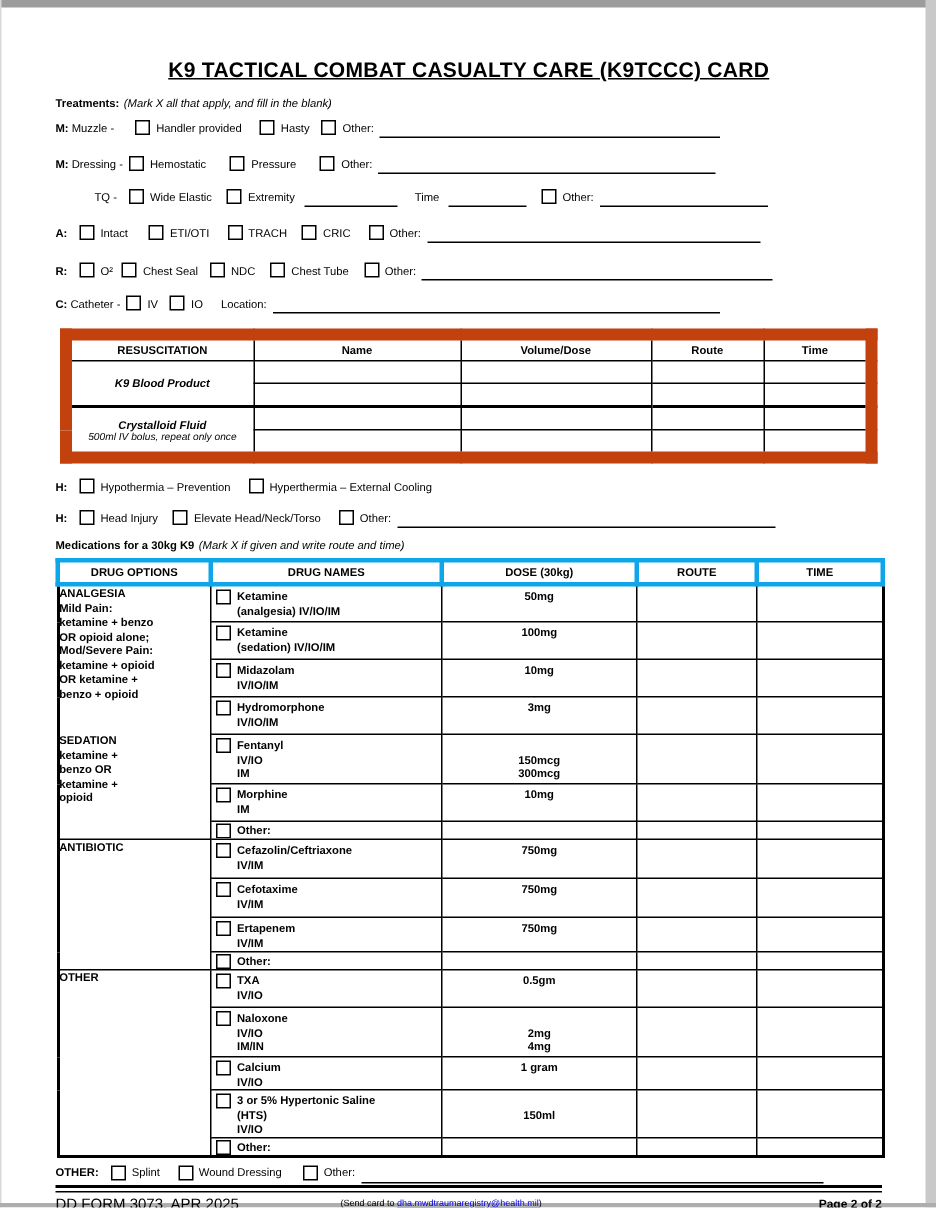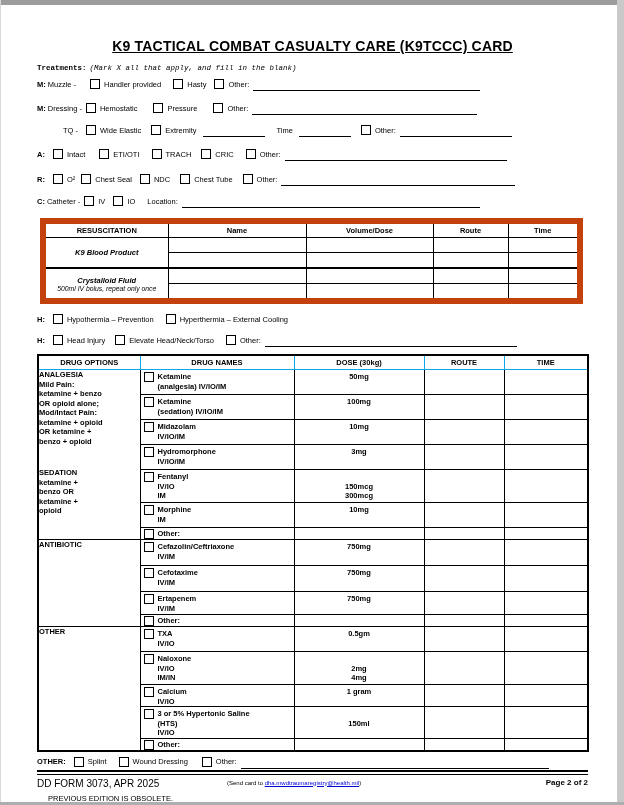--- a/index.html
+++ b/index.html
@@ -10,40 +10,40 @@
   .edge-top{position:absolute;top:0;left:0;width:624px;height:5px;background:#9c9c9c;}
   .edge-right{position:absolute;top:0;right:0;width:7px;height:805px;background:#c9c9c9;}
   .edge-bottom{position:absolute;left:0;bottom:0;width:624px;height:3px;background:#aeaeae;}
   .edge-left{position:absolute;top:0;left:0;width:1px;height:805px;background:#d8d8d8;}
   .content{position:absolute;top:5px;left:1px;width:615px;padding:33px 0 0 36px;box-sizing:border-box;}
   .sheet{width:551px;}
   .title{
     text-align:center;font-size:14px;font-weight:bold;text-decoration:underline;
     letter-spacing:.2px;margin-bottom:10px;
   }
-  .sec-head{font-size:7.5px;margin-bottom:7px;font-family:Liberation Mono, monospace;}
+  .sec-head{font-size:7.5px;margin-bottom:7px;}
   .b{font-weight:bold;}
   .it{font-style:italic;}
   .note{margin-left:3px;}
   .t-row{display:flex;align-items:center;font-size:7.5px;height:10px;white-space:nowrap;}
   .cb{display:inline-block;width:8px;height:8px;border:1px solid #000;background:#fff;flex:none;margin-right:4px;}
   .blank{display:inline-block;border-bottom:1px solid #000;height:9px;position:relative;top:2px;flex:none;}
   .ml2{margin-left:2px;}.ml4{margin-left:4px;}.ml6{margin-left:6px;}.ml8{margin-left:8px;}
   .ml10{margin-left:10px;}.ml12{margin-left:12px;}.ml14{margin-left:14px;}.ml16{margin-left:16px;}
   .ml26{margin-left:26px;}
   table{border-collapse:collapse;table-layout:fixed;}
-  .resus{margin-left:3px;width:537px;border:6px solid #c2410c;margin-top:0;}
+  .resus{margin-left:3px;width:537px;border:8px solid #c2410c;margin-top:0;}
   .resus th,.resus td{border:1px solid #000;padding:0;font-size:7.5px;overflow:hidden;}
   .resus th{height:13px;font-weight:bold;text-align:center;}
   .resus td{height:14px;font-style:italic;}
   .grp{text-align:center;vertical-align:middle;font-weight:bold;}
   .sub{font-weight:normal;font-size:6.8px;}
   .gsep td{border-top:2px solid #000;}
   .meds{width:550px;border:2px solid #000;margin-top:4px;}
-  .meds th{border:1px solid #0ea5e9;height:13px;font-size:7.5px;font-weight:bold;text-align:center;padding:0;}
+  .meds th{border:3px solid #0ea5e9;height:13px;font-size:7.5px;font-weight:bold;text-align:center;padding:0;}
   .meds td{border:1px solid #000;padding:0;vertical-align:top;font-size:7.5px;overflow:hidden;}
   .opt-cell{padding:2px 2px 0 13px;font-weight:bold;line-height:9.5px;}
   .opt-gap{height:22px;}
   .name-wrap{display:flex;align-items:flex-start;padding:2px 0 0 3px;}
   .lines{line-height:9.5px;font-weight:bold;}
   .dose-cell{text-align:center;font-weight:bold;line-height:9.5px;padding-top:2px !important;}
   .dose-line{height:9.5px;}
   .other-row{margin-top:5px;}
   .rule{margin-top:3px;width:551px;height:2px;border-top:2px solid #000;border-bottom:1px solid #000;}
   .footer{display:flex;align-items:flex-start;margin-top:3px;width:551px;position:relative;}
@@ -210,20 +210,23 @@
         <span class="b">H:</span>
         <span class="cb ml8"></span>
         <span>Head Injury</span>
         <span class="cb ml10"></span>
         <span>Elevate Head/Neck/Torso</span>
         <span class="cb ml12"></span>
         <span>Other:</span>
         <span class="blank ml4" style="width:252px;"></span>
       </div>
 
+      <div class="sec-head" style="margin-bottom:0;">
+        <span class="b">Medications for a 30kg K9</span><span class="it note">(Mark X if given and write route and time)</span>
+      </div>
 
       <table class="meds">
         <colgroup>
             <col style="width:102px">
             <col style="width:154px">
             <col style="width:130px">
             <col style="width:80px">
             <col style="width:84px">
           </colgroup>
         <tbody>
@@ -234,21 +237,21 @@
           <th>ROUTE</th>
           <th>TIME</th>
         </tr>
 
         <tr style="height:25px;">
           <td class="opt-cell" rowspan="7">
             <div>ANALGESIA</div>
             <div>Mild Pain:</div>
             <div>ketamine + benzo</div>
             <div>OR opioid alone;</div>
-            <div>Mod/Intact Pain:</div>
+            <div>Mod/Severe Pain:</div>
             <div>ketamine + opioid</div>
             <div>OR ketamine +</div>
             <div>benzo + opioid</div>
             <div class="opt-gap"></div>
             <div>SEDATION</div>
             <div>ketamine +</div>
             <div>benzo OR</div>
             <div>ketamine +</div>
             <div>opioid</div>
           </td>

